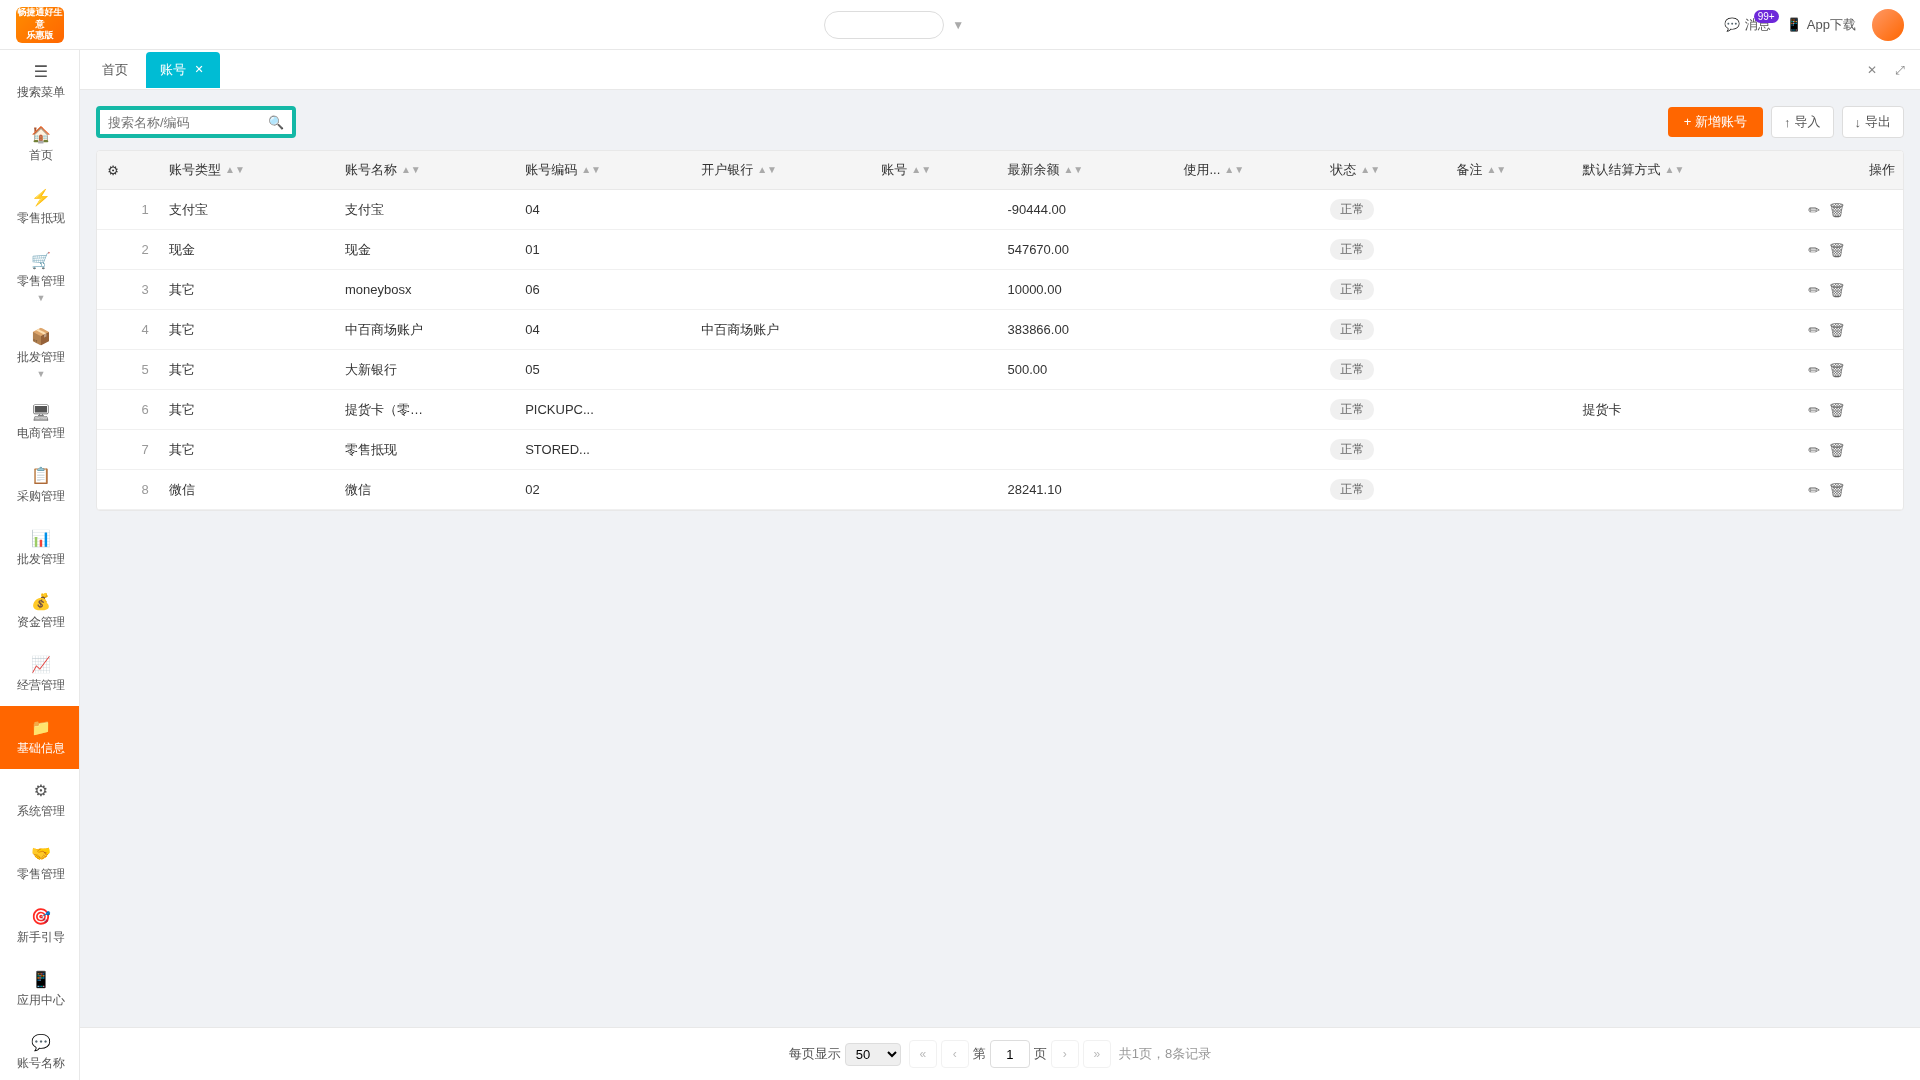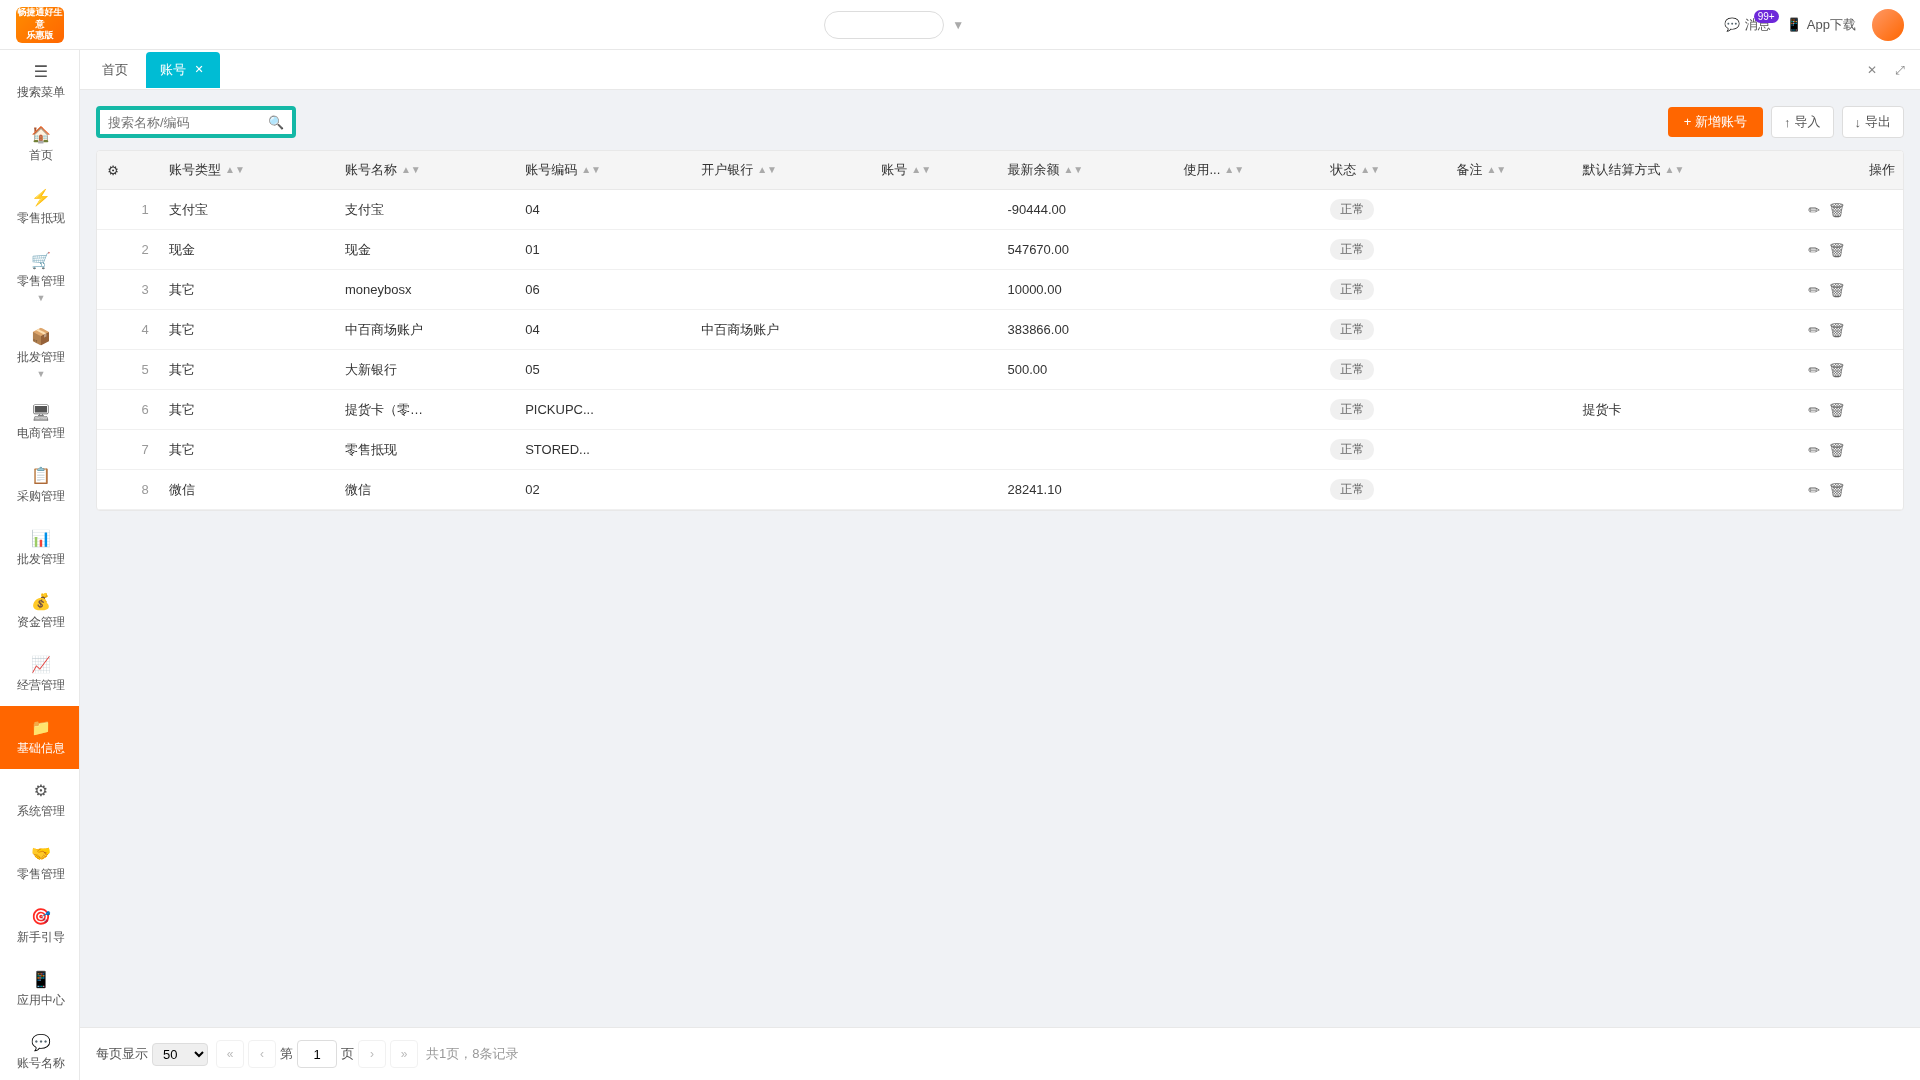--- a/index.html
+++ b/index.html
@@ -324,21 +324,21 @@
       color: #666;
       cursor: pointer;
       font-size: 14px;
     }
     .row-num { color: #999; text-align: center; }
 
     
     .pagination-bar {
       display: flex;
       align-items: center;
-      justify-content: flex-start;
+      justify-content: center;
       padding: 12px 16px;
       background: #fff;
       border-top: 1px solid #e8e8e8;
       gap: 8px;
       font-size: 13px;
       color: #555;
     }
     .page-size-select {
       display: flex;
       align-items: center;

